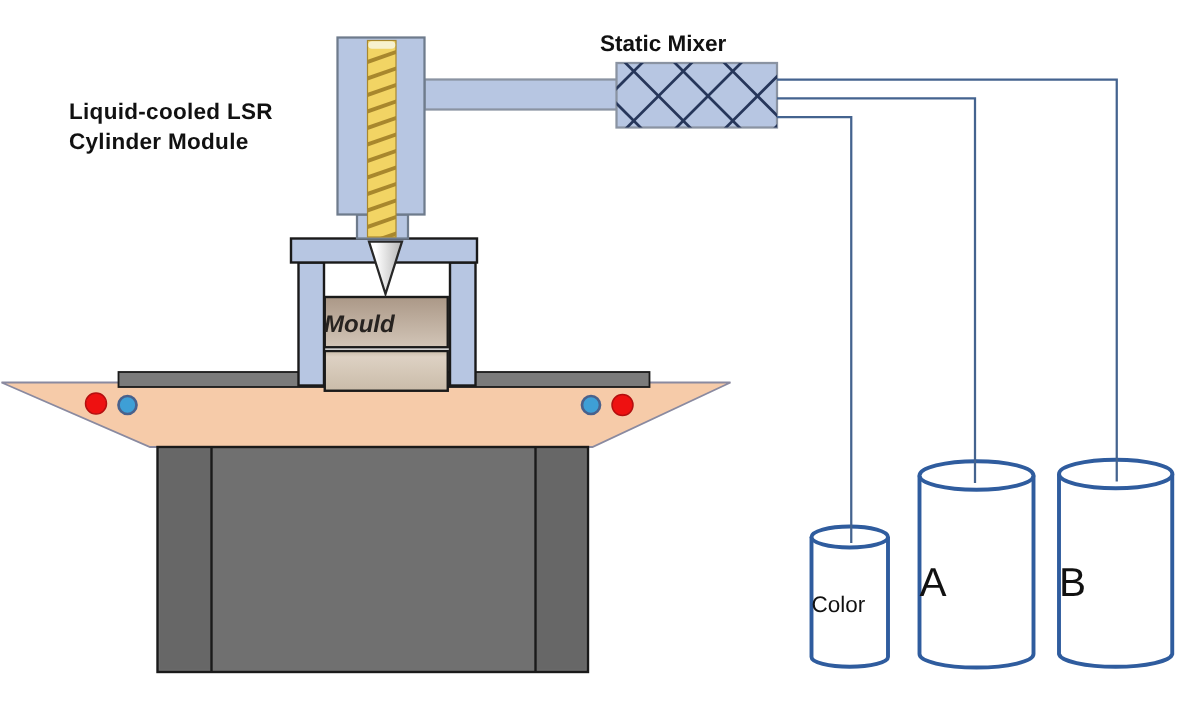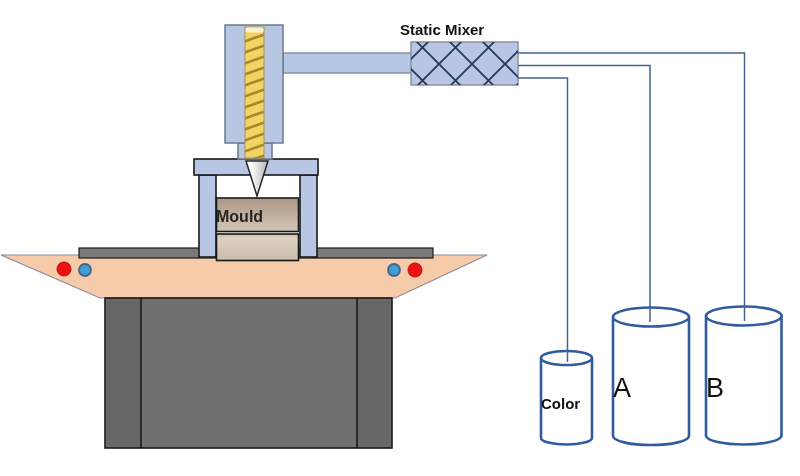--- a/index.html
+++ b/index.html
@@ -4,22 +4,22 @@
 <style>
   html,body{margin:0;padding:0;background:#ffffff;}
   .canvas{
     position:relative;width:800px;height:476px;background:#ffffff;overflow:hidden;
     font-family:"Liberation Sans","DejaVu Sans",sans-serif;color:var(--text-color,#111);
   }
   .canvas svg{position:absolute;left:0;top:0;}
   .lbl{position:absolute;white-space:nowrap;line-height:1.3;}
   .lbl-machine{font-size:15px;font-weight:700;letter-spacing:.2px;}
   .lbl-mixer{font-size:15px;font-weight:700;}
-  .lbl-mould{font-size:16px;font-weight:700;color:#272320;}
-  .lbl-container{font-size:15px;font-weight:700;}
+  .lbl-mould{font-size:16px;font-weight:700;color:#272320;font-style:italic;}
+  .lbl-container{font-size:15px;font-weight:400;}
   .lbl-big{font-size:27px;font-weight:400;}
 
   
   .f-blue{fill:var(--machine-blue);}
   .s-mach{stroke:var(--machine-border);stroke-width:1.5;}
   .s-pipe{stroke:var(--pipe-border);stroke-width:1.5;}
   .s-dark{stroke:var(--outline-black);stroke-width:1.6;}
   .screw-body{fill:var(--screw-yellow);stroke:var(--screw-stripe);stroke-width:.8;}
   .screw-stripe{stroke:var(--screw-stripe);stroke-width:2.6;}
   .screw-cap{fill:var(--screw-cap);}
@@ -161,20 +161,24 @@
       <ellipse class="container-shape" cx="743.8" cy="316" rx="37.8" ry="9.5"></ellipse>
     </g>
 
     <g>
       <polyline class="conn" points="518,53 744.5,53 744.5,321"></polyline>
       <polyline class="conn" points="518,65.5 650,65.5 650,322"></polyline>
       <polyline class="conn" points="518,78 567.5,78 567.5,362"></polyline>
     </g>
   </svg>
 
+  <div class="lbl lbl-machine" style="left:46px;top:65px;width:200px;">
+    <div>Liquid-cooled LSR</div>
+    <div>Cylinder Module</div>
+  </div>
 
   <div class="lbl lbl-mixer" style="left:400px;top:20px;width:130px;">Static Mixer</div>
 
   <div class="lbl lbl-mould" style="left:216px;top:207px;width:83px;">Mould</div>
 
   <div class="lbl lbl-container" style="left:541px;top:394px;width:51px;">Color</div>
 
   <div class="lbl lbl-big" style="left:613px;top:371px;width:76px;">A</div>
 
   <div class="lbl lbl-big" style="left:706px;top:371px;width:76px;">B</div>

